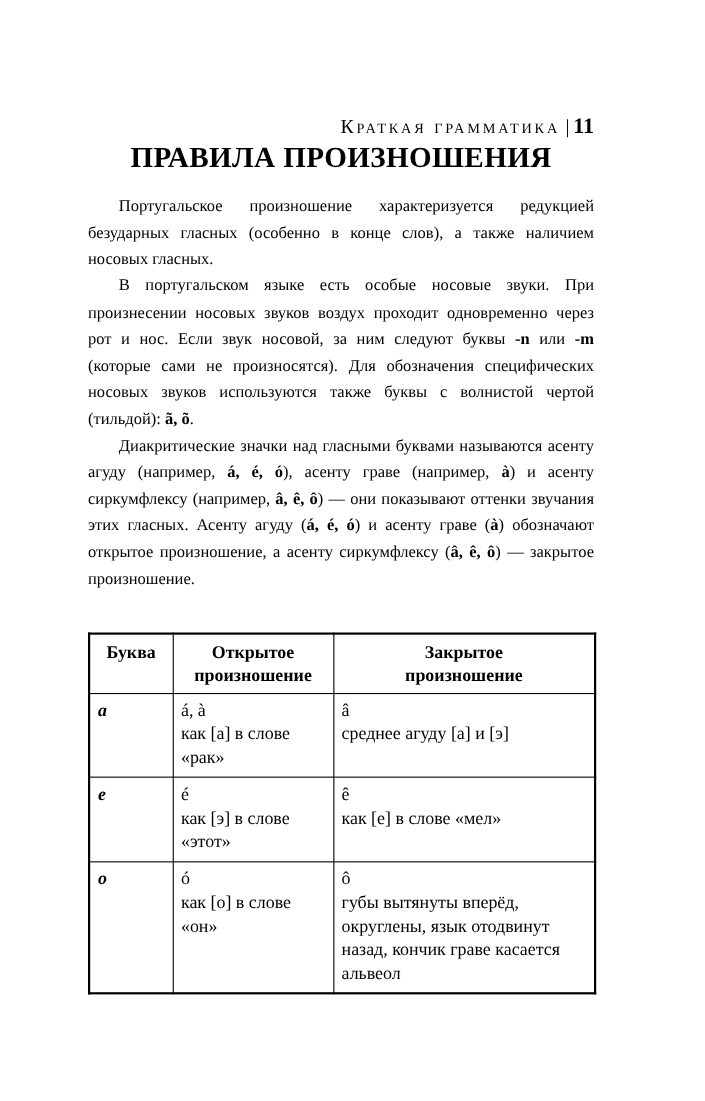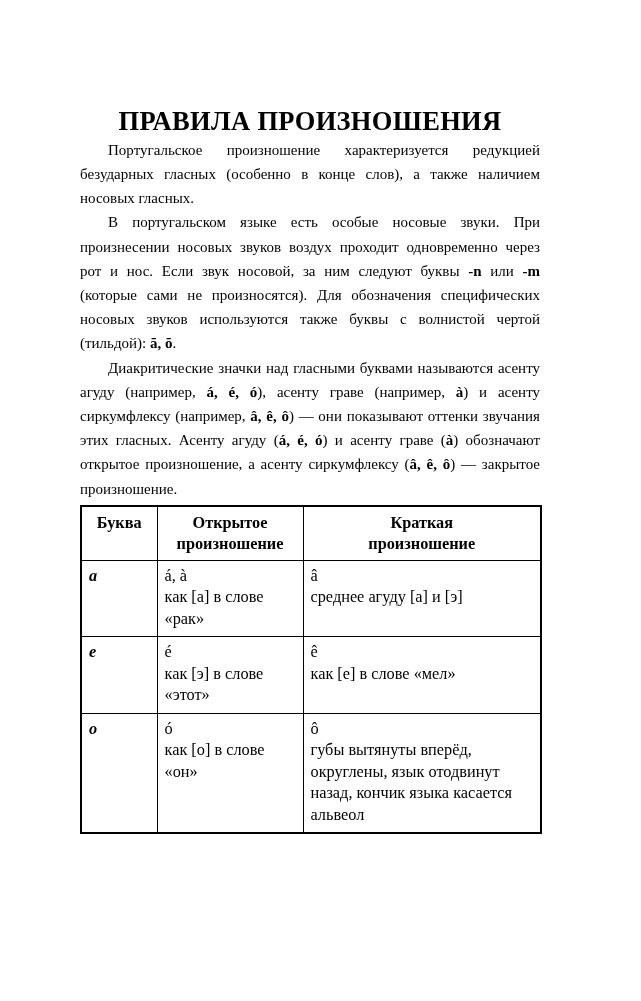--- a/index.html
+++ b/index.html
@@ -51,21 +51,21 @@
     font-size: 18px;
   }
   .runhead .rh-page {
     font-weight: bold;
     font-size: 20px;
     letter-spacing: 0;
   }
 
   
   .doc-title {
-    margin: 4px 0 2px 0;
+    margin: 4px 0 18px 0;
     text-align: center;
     font-weight: bold;
     font-size: 26.5px;
     line-height: 1.05;
     letter-spacing: 0.012em;
     white-space: nowrap;
   }
 
   
   p.body-par {
@@ -77,21 +77,21 @@
     line-height: 24.2px;
     hyphens: manual;
   }
   p.body-par + p.body-par { margin-top: 0; }
 
   .b  { font-weight: bold; }
   .i  { }
 
   
   .tbl-wrap {
-    margin-top: 4px;
+    margin-top: 36px;
     border-radius: 25px;
   }
   table.pron {
     border-collapse: collapse;
     width: 460px;
     table-layout: fixed;
     border: 2px solid #000;
   }
   table.pron col.c1 { width: 76px; }
   table.pron col.c2 { width: 146px; }
@@ -131,41 +131,44 @@
   tr.r-a td { height: 58px; }
   tr.r-e td { height: 58px; }
   tr.r-o td { height: 104px; }
 </style>
 </head>
 <body>
 
 <div class="page">
   <div class="content">
 
+    <div class="runhead">
+      <span class="rh-title">Краткая грамматика</span><span class="rh-sep">|</span><span class="rh-page">11</span>
+    </div>
 
     <h1 class="doc-title">ПРАВИЛА ПРОИЗНОШЕНИЯ</h1>
 
     <p class="body-par"><span>Португальское произношение характеризуется редукцией безударных гласных (особенно в конце слов), а также наличием носовых гласных.</span></p>
 
     <p class="body-par"><span>В португальском языке есть особые носовые звуки. При произнесении носовых звуков воздух проходит одновременно через рот и нос. Если звук носовой, за ним следуют буквы </span><span class="b">-n</span><span> или </span><span class="b">-m</span><span> (которые сами не произносятся). Для обозначения специфических носовых звуков используются также буквы с волнистой чертой (тильдой): </span><span class="b">ã, õ</span><span>.</span></p>
 
     <p class="body-par"><span>Диакритические значки над гласными буквами называются </span><span class="i">асенту агуду</span><span> (например, </span><span class="b">á, é, ó</span><span>), </span><span class="i">асенту граве</span><span> (например, </span><span class="b">à</span><span>) и </span><span class="i">асенту сиркумфлексу</span><span> (например, </span><span class="b">â, ê, ô</span><span>) — они показывают оттенки звучания этих гласных. </span><span class="i">Асенту агуду</span><span> (</span><span class="b">á, é, ó</span><span>) и </span><span class="i">асенту граве</span><span> (</span><span class="b">à</span><span>) обозначают открытое произношение, а </span><span class="i">асенту сиркумфлексу</span><span> (</span><span class="b">â, ê, ô</span><span>) — закрытое произношение.</span></p>
 
     <div class="tbl-wrap">
       <table class="pron">
         <colgroup>
           <col class="c1">
             <col class="c2">
             <col class="c3">
         </colgroup>
         <thead>
           <tr>
             <th>Буква</th>
             <th><span>Открытое</span><br><span>произношение</span></th>
-            <th><span>Краткая</span><br><span>произношение</span></th>
+            <th><span>Закрытое</span><br><span>произношение</span></th>
           </tr>
         </thead>
         <tbody>
           <tr class="r-a">
             <td class="letter">a</td>
             <td>
               <span class="cell-sym">á, à</span>
               <span class="cell-desc">как [а] в слове «рак»</span>
             </td>
             <td>
@@ -185,21 +188,21 @@
             </td>
           </tr>
           <tr class="r-o">
             <td class="letter">o</td>
             <td>
               <span class="cell-sym">ó</span>
               <span class="cell-desc">как [о] в слове «он»</span>
             </td>
             <td>
               <span class="cell-sym">ô</span>
-              <span class="cell-desc">губы вытянуты вперёд, округлены, язык отодвинут назад, кончик языка касается альвеол</span>
+              <span class="cell-desc">губы вытянуты вперёд, округлены, язык отодвинут назад, кончик граве касается альвеол</span>
             </td>
           </tr>
         </tbody>
       </table>
     </div>
 
   </div>
 </div>
 
 </body></html>

